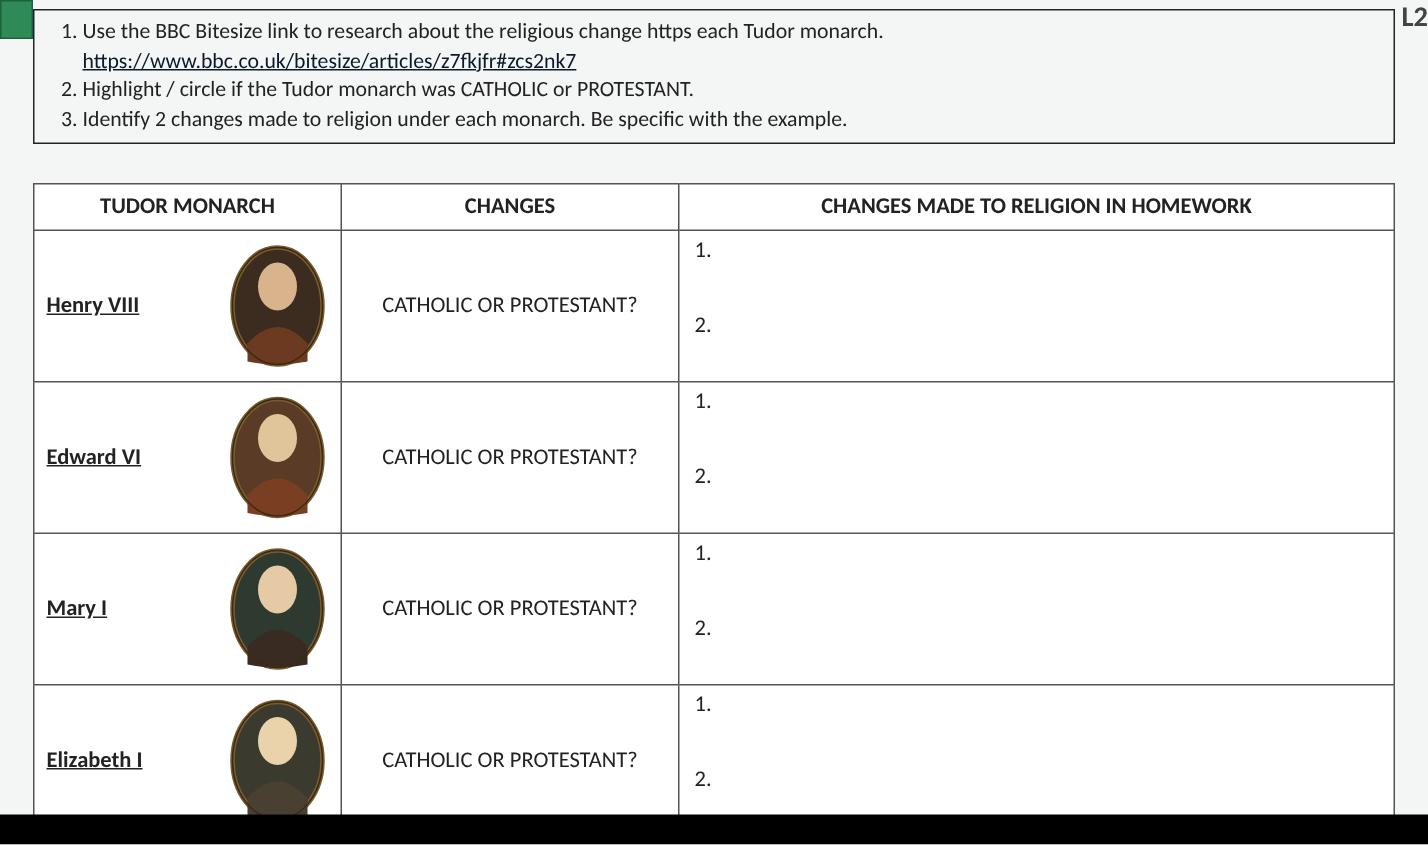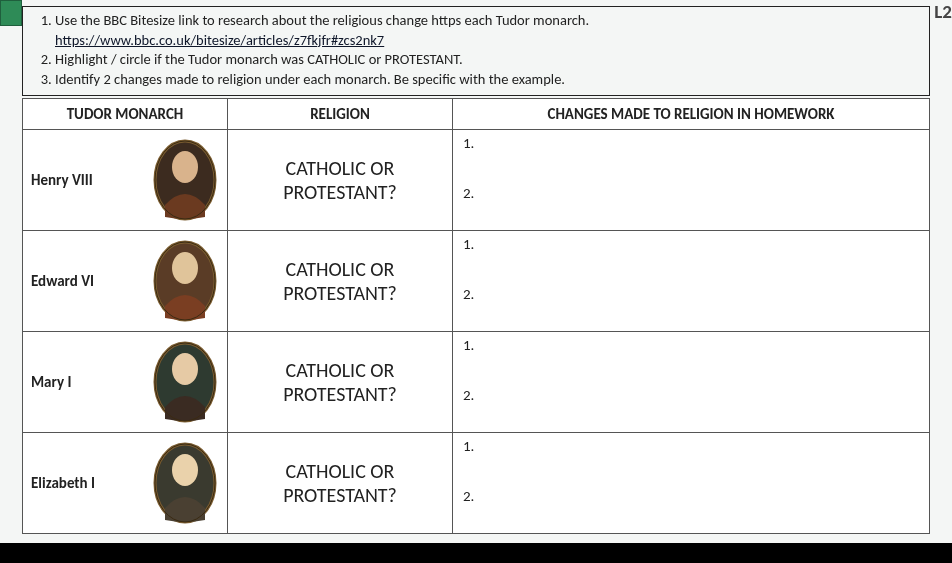--- a/index.html
+++ b/index.html
@@ -66,21 +66,21 @@
     padding-left: 22px;
   }
   .instructions a {
     color: #0f172a;
     text-decoration: underline;
   }
 
   table.tudor {
     border-collapse: collapse;
     width: 100%;
-    margin-top: 2px;
+    margin-top: 26px;
     table-layout: fixed;
   }
   table.tudor th, table.tudor td {
     border: 1px solid #555;
     vertical-align: middle;
     padding: 0;
     background: #fff;
   }
   table.tudor th {
     font-weight: bold;
@@ -91,37 +91,38 @@
   col.c1 { width: 205px; }
   col.c2 { width: 225px; }
   col.c3 { width: auto; }
 
   .mon-cell {
     display: flex;
     align-items: center;
     gap: 0;
     padding: 6px 8px;
     height: 100px;
+    text-decoration: underline;
   }
   .mon-name {
     font-weight: bold;
     font-size: 15px;
   }
   .portrait {
     width: 64px;
     height: 82px;
     flex-shrink: 0;
     margin-left: auto;
     margin-right: 2px;
   }
   .portrait svg { width: 100%; height: 100%; display: block; }
 
   .rel-cell {
     text-align: center;
-    font-size: 20px;
+    font-size: 15px;
     padding: 0 6px;
     height: 100px;
   }
 
   .changes-cell {
     height: 100px;
     padding: 0;
   }
   .changes-split {
     display: flex;
@@ -168,21 +169,21 @@
 
   <table class="tudor">
     <colgroup>
         <col class="c1">
         <col class="c2">
         <col class="c3">
       </colgroup>
     <thead>
       <tr>
         <th>TUDOR MONARCH</th>
-        <th>RELIGION</th>
+        <th>CHANGES</th>
         <th>CHANGES MADE TO RELIGION IN HOMEWORK</th>
       </tr>
     </thead>
     <tbody id="tudor-body">
   <tr>
     <td>
       <div class="mon-cell">
         <span class="mon-name">Henry VIII</span>
         <span class="portrait">
                 <svg viewBox="0 0 64 82">

